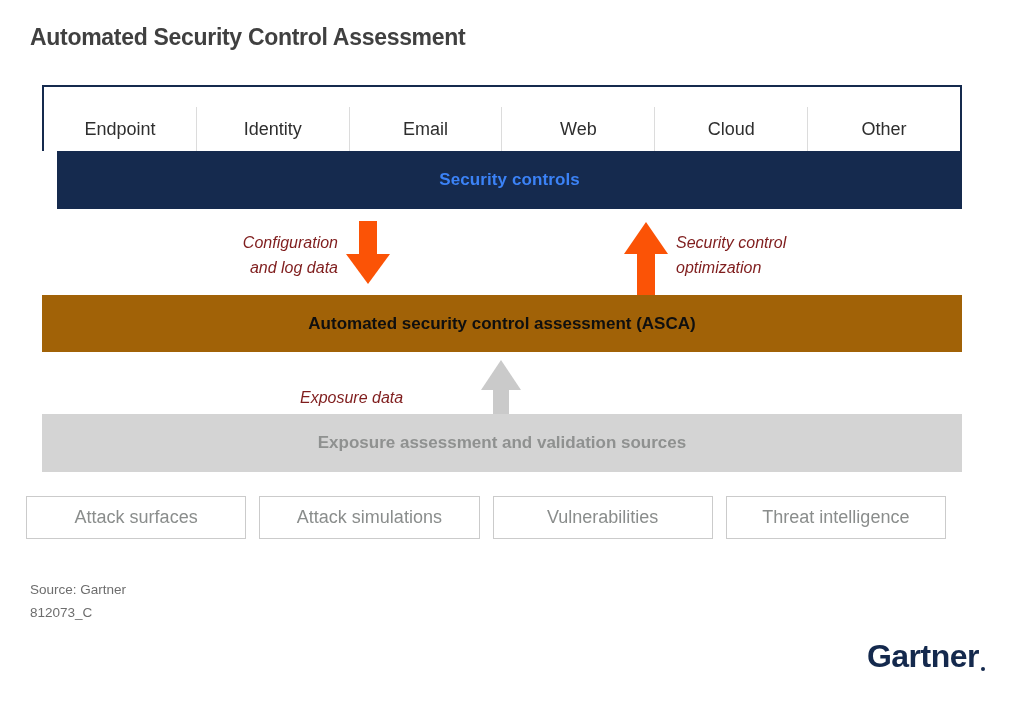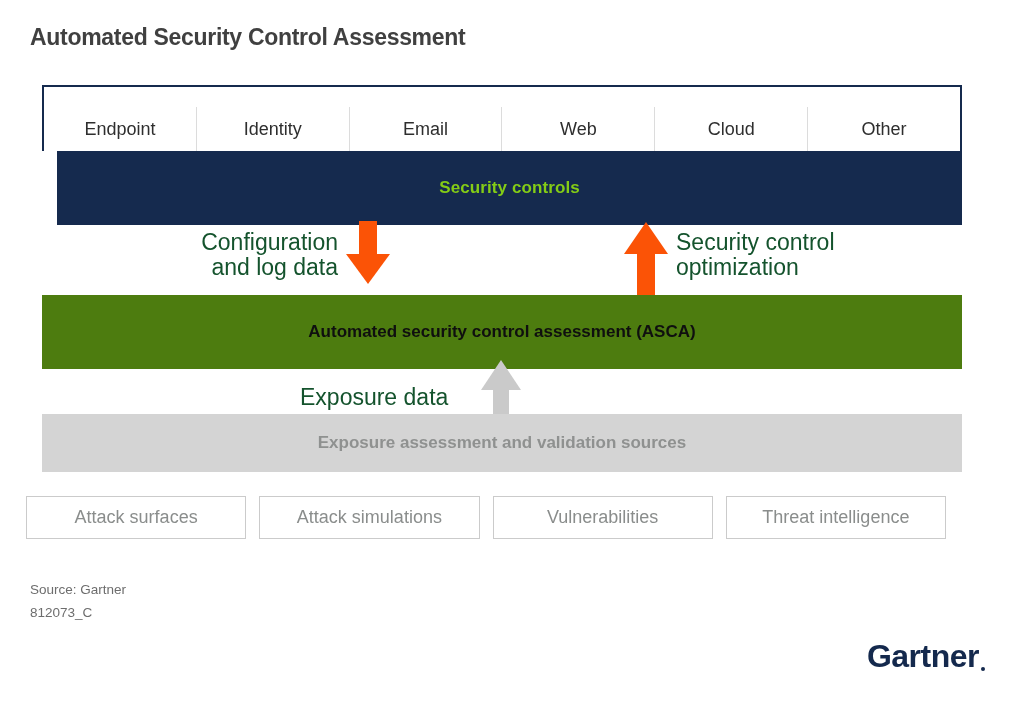--- a/index.html
+++ b/index.html
@@ -24,43 +24,43 @@
     background:#fff;
   }
   .cat-cell {
     flex:1; display:flex; align-items:center; justify-content:center;
     font-size:18px; color:#2e2e2e;
     border-right:1px solid #dcdcdc;
     margin-top:20px;
   }
   .cat-cell:last-child { border-right:none; }
   .navy-bar {
-    height:74px; background:#152a4e;
+    height:58px; background:#152a4e;
     display:flex; align-items:center; justify-content:center;
-    color:#84cc16; font-weight:bold; font-size:17px;
+    color:#3b82f6; font-weight:bold; font-size:17px;
     letter-spacing:0.1px;
     margin-left:15px;
   }
   .orange-bar {
-    position:absolute; left:42px; top:295px; width:920px; height:74px;
-    background:#4d7c0f;
+    position:absolute; left:42px; top:295px; width:920px; height:57px;
+    background:#a16207;
     display:flex; align-items:center; justify-content:center;
     color:#0f0f0f; font-weight:bold; font-size:17px;
   }
   .gray-bar {
     position:absolute; left:42px; top:414px; width:920px; height:58px;
     background:#d4d4d4;
     display:flex; align-items:center; justify-content:center;
     color:#8f9190; font-weight:bold; font-size:17px;
   }
   .arrow { position:absolute; }
   .arrow svg { display:block; }
   .flow-label {
-    position:absolute; font-size:23px; color:#14532d;
-    line-height:25px; white-space:pre-line;
+    position:absolute; font-size:16px; color:#7f1d1d;
+    line-height:25px; white-space:pre-line;font-style:italic;
   }
   .label-config { left:140px; top:230px; width:198px; text-align:right; }
   .label-opt    { left:676px; top:230px; text-align:left; }
   .label-exposure { left:300px; top:385px; width:170px; }
   .sources-row {
     position:absolute; left:26px; top:496px; width:920px;
     display:flex; gap:13px; height:43px;
   }
   .source-box {
     flex:1; display:flex; align-items:center; justify-content:center;

